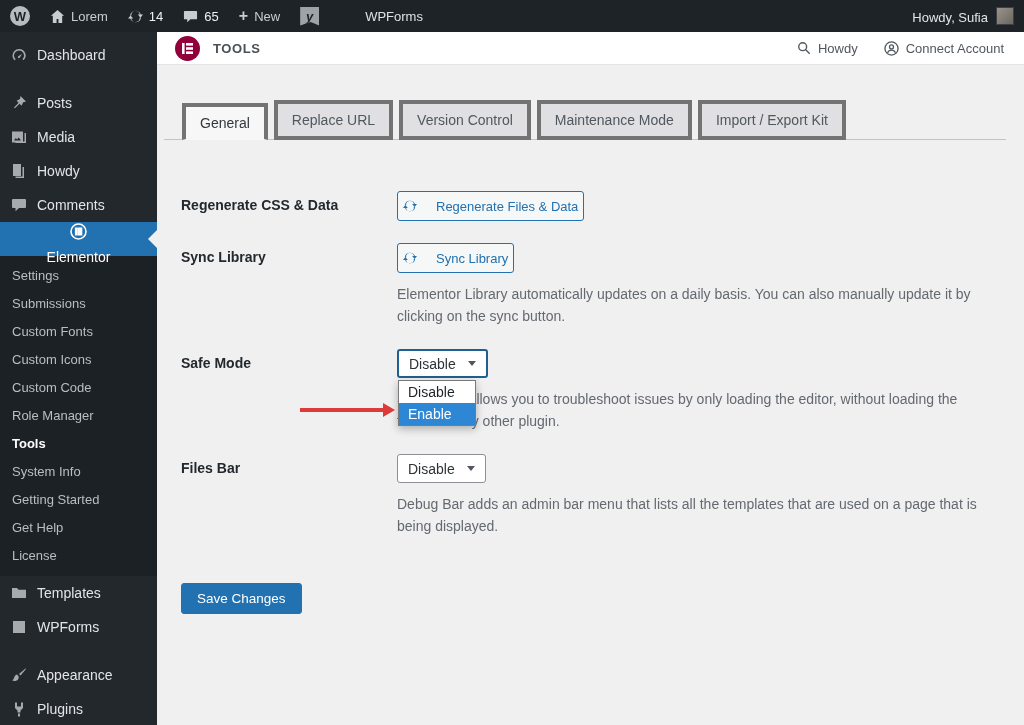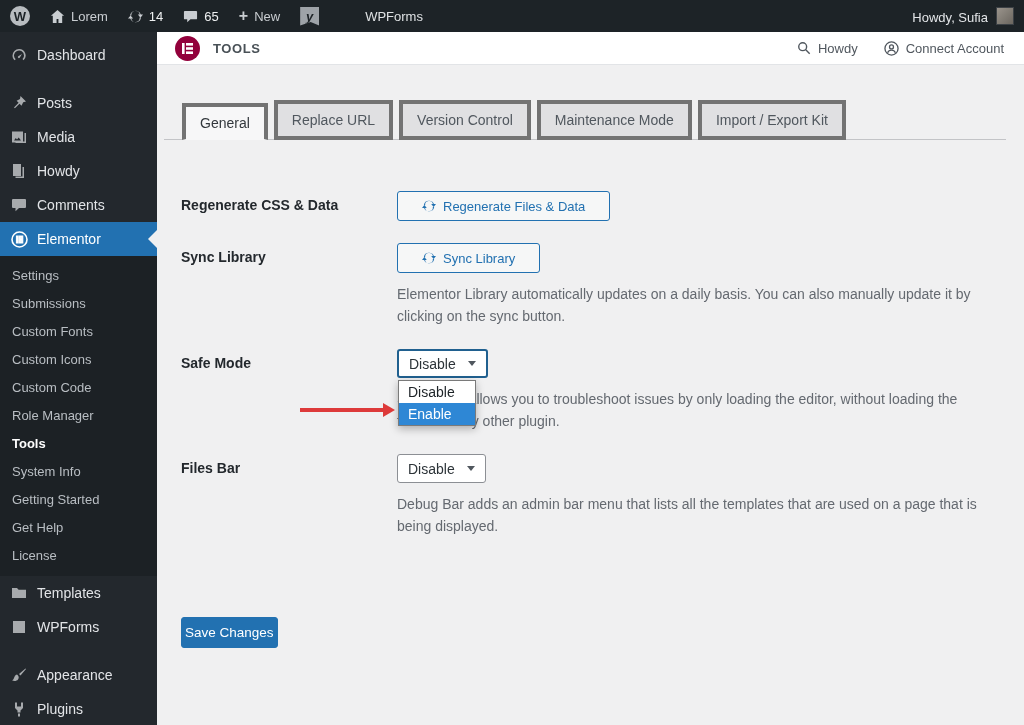--- a/index.html
+++ b/index.html
@@ -28,21 +28,21 @@
 
   
   .sidebar { position:absolute; top:32px; left:0; width:157px; height:693px;
     background:#23282d; color:#e2e4e7; z-index:40; }
   .side-pad { height:6px; }
   .side-sep { height:14px; }
   .side-item { height:34px; display:flex; align-items:center; gap:9px; padding:0 10px;
     font-size:14px; cursor:pointer; position:relative; color:#e2e4e7; }
   .side-item .icon16 { width:18px; height:18px; display:flex; align-items:center; justify-content:center; flex:0 0 18px; }
   .side-item svg { fill:#a7aaad; }
-  .side-item.active { background:#2271b1; color:#fff; font-weight:400; }
+  .side-item.active { background:#2271b1; color:#fff; font-weight:400;flex-direction:column; }
   .side-item.active svg { fill:#fff; stroke:#fff; }
   .side-item.active::after { content:""; position:absolute; right:0; top:50%;
     transform:translateY(-50%); border:9px solid transparent; border-right-color:#f0f0f1; }
   .submenu { background:#1c2125; padding:6px 0; }
   .submenu-item { height:28px; line-height:28px; padding:0 12px; font-size:13px;
     color:#b9bec3; cursor:pointer; }
   .submenu-item.active { color:#fff; font-weight:bold; }
 
   
   .main { position:absolute; top:32px; left:157px; width:867px; height:693px;
@@ -63,44 +63,44 @@
   .tab { padding:8px 14px; font-size:14px; border:4px solid #737373; margin-bottom:-1px;
     background:#e0e0e2; color:#50575e; cursor:pointer; white-space:nowrap; }
   .tab.active { background:#f7f7f8; border-bottom:1px solid #f7f7f8; color:#32373c; }
 
   
   .form-area { padding:51px 20px 0 24px; }
   .form-row { display:flex; margin-bottom:22px; }
   .row-label { width:216px; flex:0 0 216px; font-size:14px; font-weight:600;
     color:#23282d; padding-top:6px; }
   .row-control { flex:1; position:relative; }
-  .btn-outline { display:inline-flex; align-items:center; gap:7px; height:30px;
+  .btn-outline { display:inline-flex; align-items:center; gap:19px; height:30px;
     border:1px solid #2271b1; background:#f6f7f7; color:#2271b1; border-radius:3px;
-    padding:0 24px; font-size:13px; cursor:pointer; font-family:inherit; }
+    padding:0 5px; font-size:13px; cursor:pointer; font-family:inherit; }
   .btn-outline svg { fill:#2271b1; }
   .desc { margin:10px 0 0; font-size:14px; color:#646970; line-height:22px;
     white-space:pre-line; max-width:610px; }
   .select-box { display:inline-flex; align-items:center; gap:12px; height:29px;
     background:#fff; border:1px solid #8c8f94; border-radius:3px; padding:0 10px;
     font-size:14px; color:#2c3338; cursor:pointer; }
   .select-box.focused { border:2px solid #20608f; }
   .chevron { width:0; height:0; border-left:4px solid transparent;
     border-right:4px solid transparent; border-top:5px solid #50575e; }
   .dropdown-panel { position:absolute; left:1px; top:31px; width:78px; background:#fff;
     border:1px solid #7a7a7a; box-shadow:0 3px 8px rgba(0,0,0,.28); z-index:5;
     font-size:14px; }
   .dd-option { padding:1px 9px; line-height:20px; color:#1d2327; cursor:pointer; }
   .dd-option.highlighted { background:#2e87d5; color:#fff; }
   .red-arrow { position:absolute; left:-97px; top:59px; width:83px; height:4px;
     background:#dd3a3a; z-index:6; }
   .red-arrow::after { content:""; position:absolute; right:-12px; top:-5px;
     border-top:7px solid transparent; border-bottom:7px solid transparent;
     border-left:12px solid #dd3a3a; }
-  .btn-primary { margin-top:58px; background:#2271b1; border:1px solid #2271b1;
-    color:#fff; padding:7px 3px; border-radius:3px; font-size:13.5px; cursor:pointer;
+  .btn-primary { margin-top:24px; background:#2271b1; border:1px solid #2271b1;
+    color:#fff; padding:7px 15px; border-radius:3px; font-size:13.5px; cursor:pointer;
     font-family:inherit; }
 </style>
 </head>
 <body>
 
 <div class="admin-bar">
   <div class="ab-item">
     <span class="wp-logo-circle">W</span>
   </div>
   <div class="ab-item">

